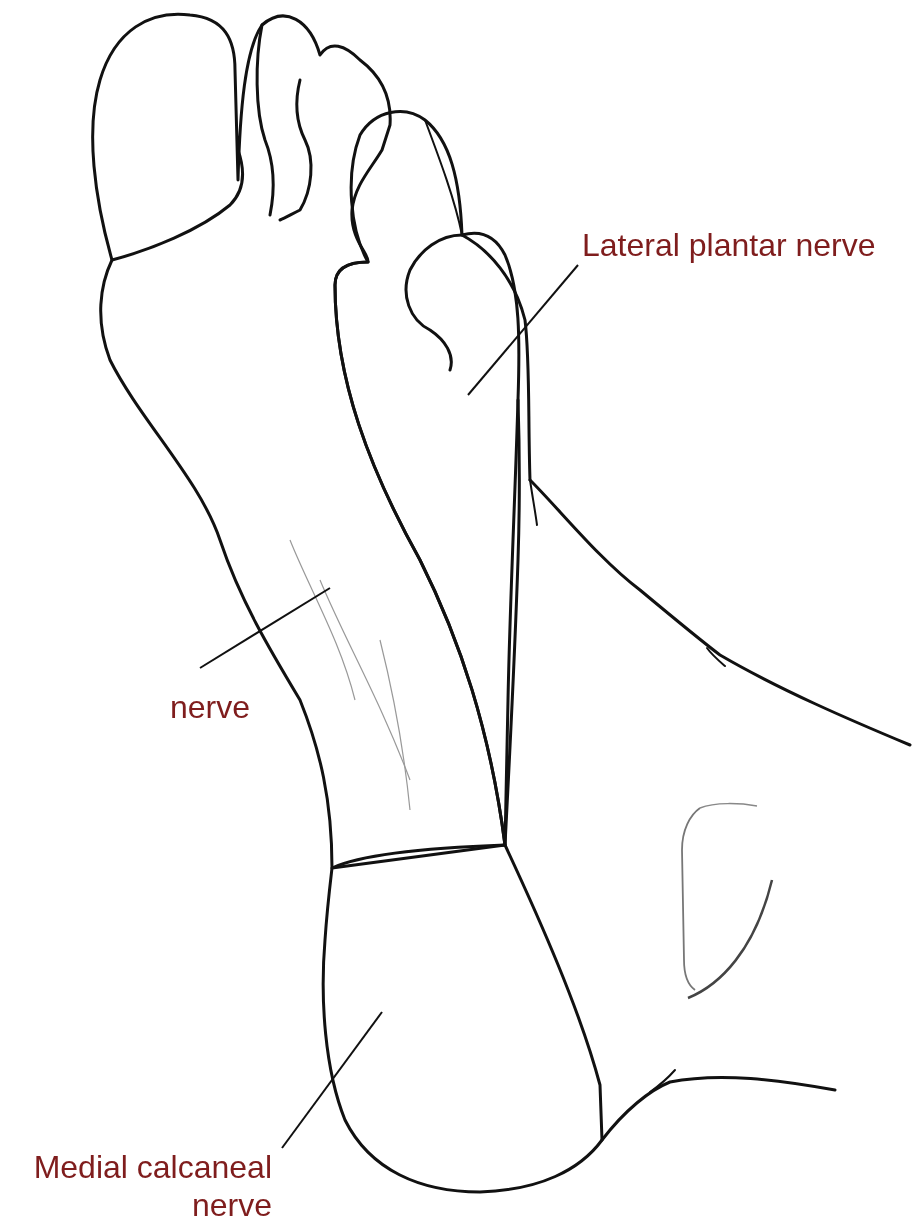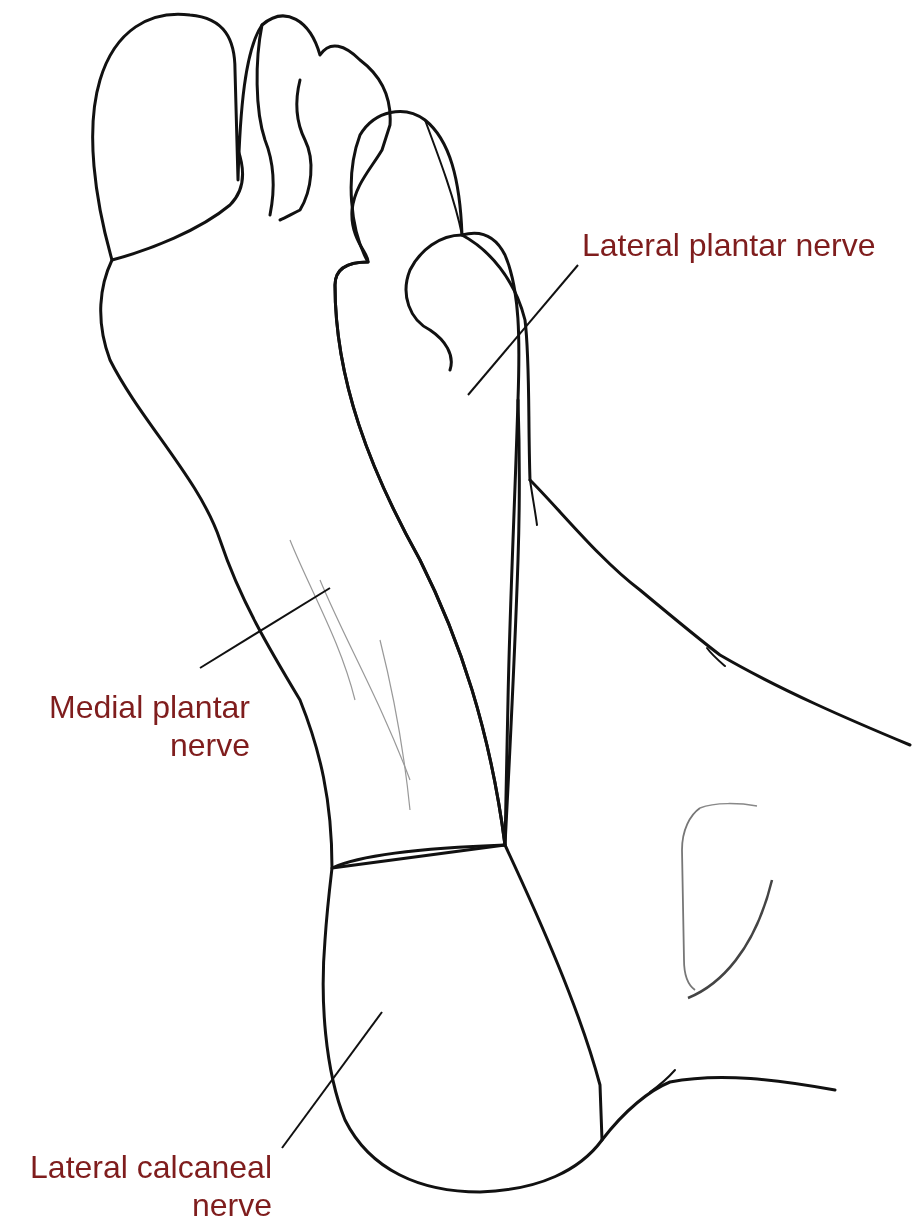--- a/index.html
+++ b/index.html
@@ -110,20 +110,19 @@
   <line class="leader" x1="578" y1="265" x2="468" y2="395"></line>
   <line class="leader" x1="200" y1="668" x2="330" y2="588"></line>
   <line class="leader" x1="282" y1="1148" x2="382" y2="1012"></line>
 </svg>
 
 <div class="label" style="left:582px; top:226px;">
   <span>Lateral plantar nerve</span>
 </div>
 
 <div class="label label-right" style="left:22px; top:688px; width:228px;">
-  <div>Medial plantar</div>
   <div>nerve</div>
 </div>
 
 <div class="label label-right" style="left:6px; top:1148px; width:266px;">
-  <div>Lateral calcaneal</div>
+  <div>Medial calcaneal</div>
   <div>nerve</div>
 </div>
 
 </body></html>

